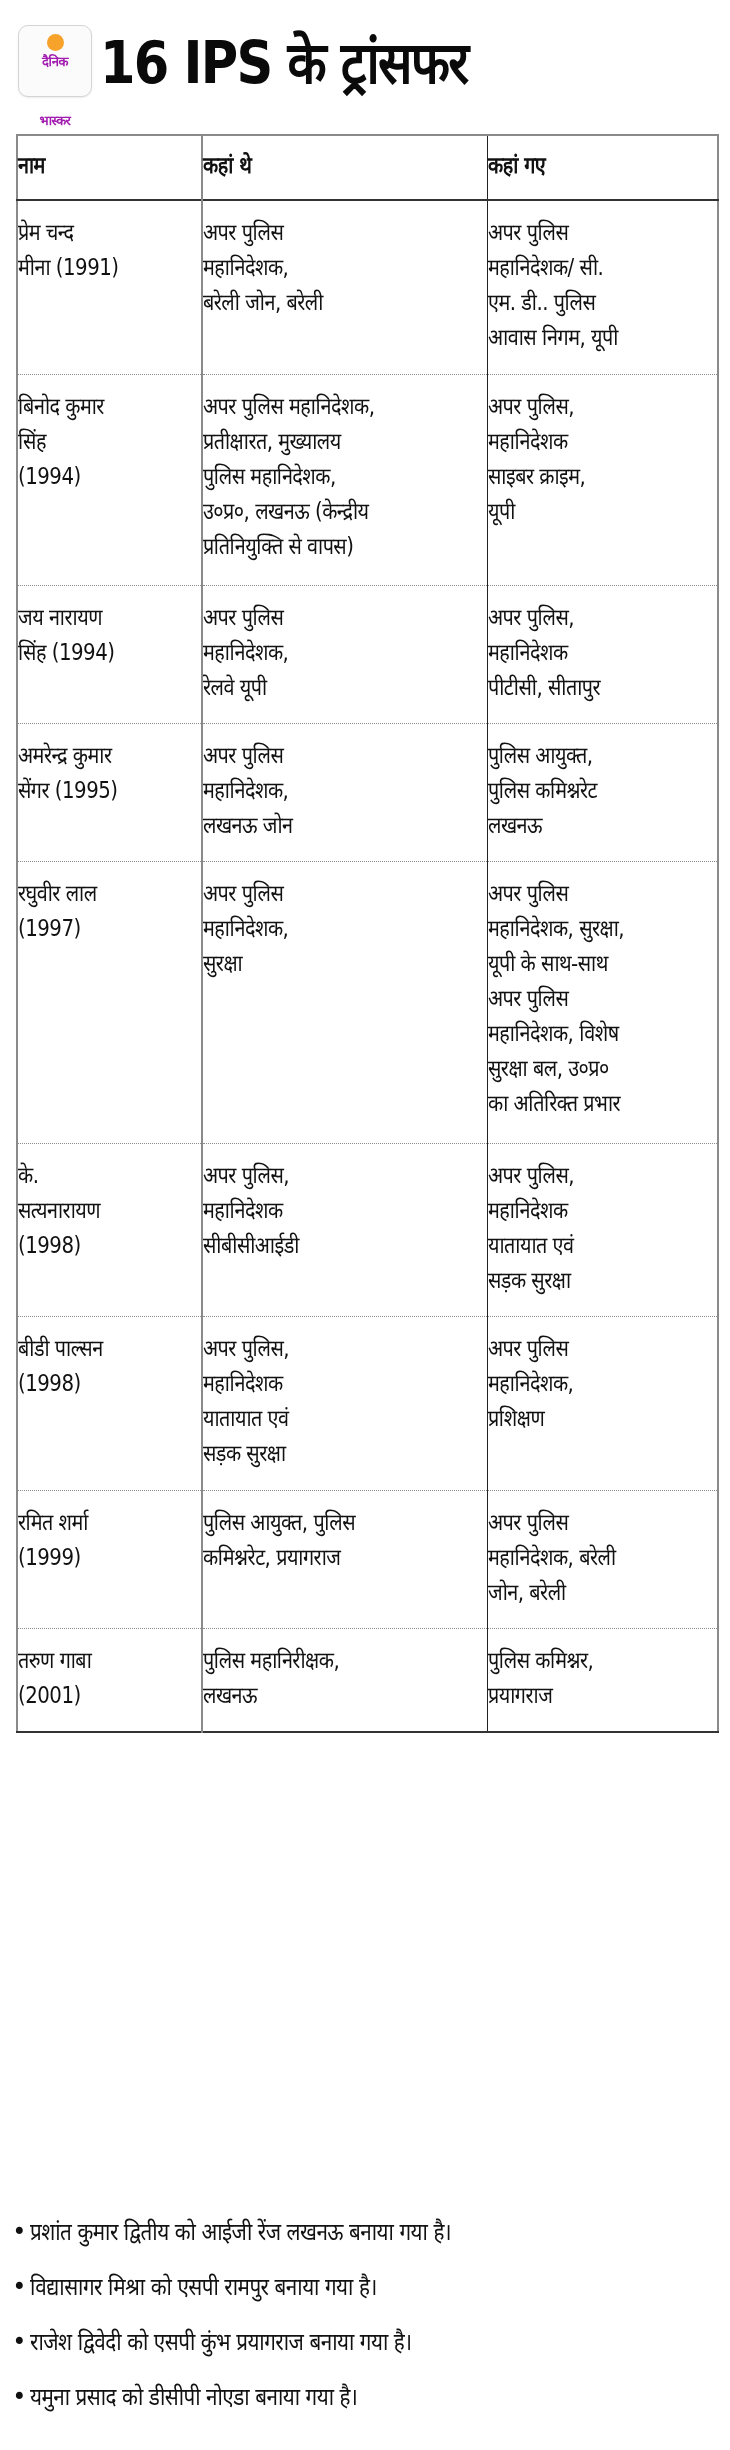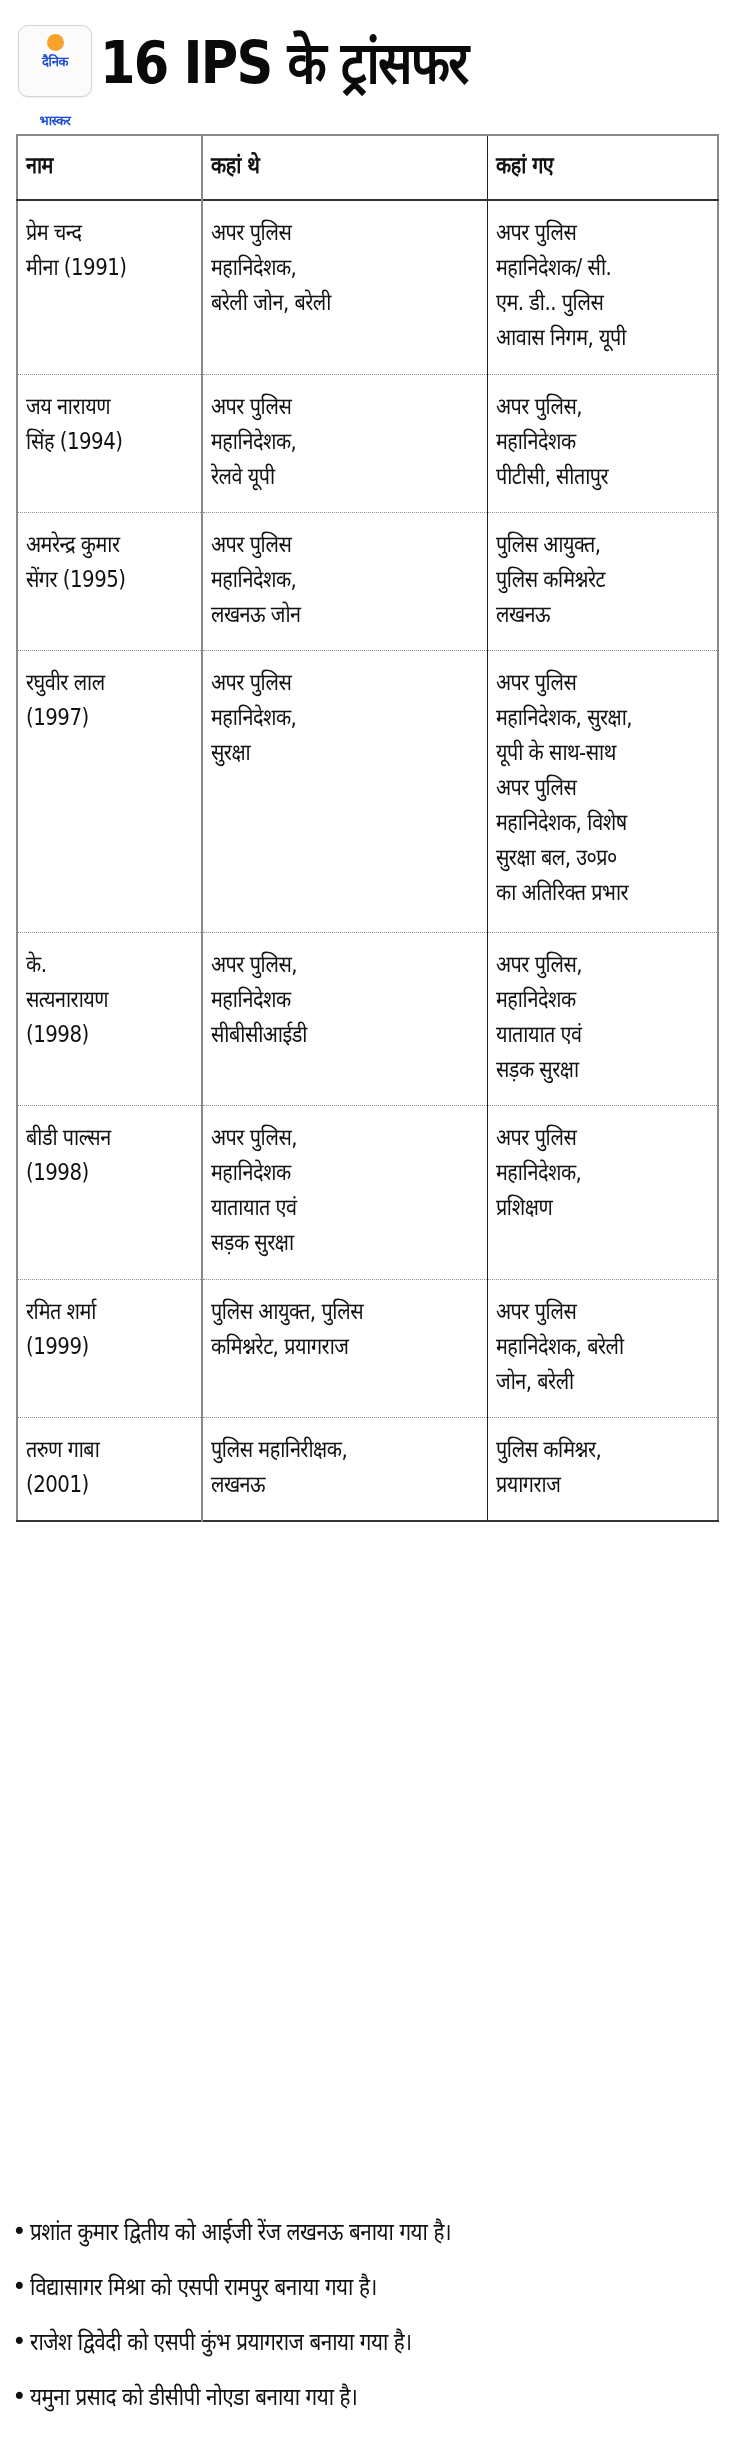--- a/index.html
+++ b/index.html
@@ -4,31 +4,31 @@
 <style>
   html, body { margin: 0; padding: 0; background: #ffffff; }
   body { width: 730px; height: 2450px; position: relative; overflow: hidden;
          font-family: "DejaVu Sans", sans-serif; color: #111111; }
   .logo { position: absolute; left: 18px; top: 25px; width: 72px; height: 70px;
           border: 1px solid #d4d4d4; border-radius: 10px; background: #fbfbfb;
           box-shadow: 0 1px 2px rgba(0,0,0,0.08); }
   .logo .sun { position: absolute; left: 28px; top: 8px; width: 17px; height: 17px;
                border-radius: 50%; background: #f7a22b; }
   .logo .l1, .logo .l2 { position: absolute; left: 0; width: 72px; text-align: center;
-               font-weight: bold; font-size: 13px; line-height: 15px; color: #1d4ed8;
+               font-weight: bold; font-size: 13px; line-height: 15px; color: #a21caf;
                letter-spacing: -0.5px; }
   .logo .l1 { top: 28px; }
   .logo .l2 { top: 45px; margin-top: 42px; }
   .title { position: absolute; left: 100px; top: 18px; width: 620px;
            font-family: "DejaVu Sans", sans-serif; font-weight: bold; font-size: 58px;
            line-height: 90px; color: #0a0a0a; letter-spacing: -2px;
            transform: scaleX(0.88); transform-origin: left center; white-space: nowrap; }
   table.t { position: absolute; left: 16px; top: 134px; width: 701px;
             border-collapse: collapse; border: 2px solid #8a8a8a; table-layout: fixed; }
-  table.t td, table.t th { vertical-align: top; text-align: left; padding: 14px 0 0 8px;
+  table.t td, table.t th { vertical-align: top; text-align: left; padding: 14px 0 0 0;
             font-size: 23px; line-height: 35px; letter-spacing: -0.6px; }
   table.t th { font-weight: bold; height: 51px; padding-top: 12px; }
   table.t tr { border-bottom: 1px dotted #8c8c8c; }
   table.t td.c1, table.t th.c1 { border-right: 2px solid #8a8a8a; }
   table.t td.c2, table.t th.c2 { border-right: 1.5px solid #222222; }
   table.t tr:last-child { border-bottom: 2px solid #333; }
   .cell-text { display: block; white-space: pre-line; transform: scaleX(0.86);
                transform-origin: left top; width: 116%; }
   .bullets { position: absolute; left: 8px; top: 2205px; width: 710px; margin: 0; padding: 0;
              list-style: none; }
@@ -78,20 +78,40 @@
 महानिदेशक,
 बरेली जोन, बरेली</span>
         </td>
         <td class="c3">
           <span class="cell-text">अपर पुलिस
 महानिदेशक/ सी.
 एम. डी.. पुलिस
 आवास निगम, यूपी</span>
         </td>
       </tr>
+      <tr style="height: 211px;">
+        <td class="c1">
+          <span class="cell-text">बिनोद कुमार
+सिंह
+(1994)</span>
+        </td>
+        <td class="c2">
+          <span class="cell-text">अपर पुलिस महानिदेशक,
+प्रतीक्षारत, मुख्यालय
+पुलिस महानिदेशक,
+उ०प्र०, लखनऊ (केन्द्रीय
+प्रतिनियुक्ति से वापस)</span>
+        </td>
+        <td class="c3">
+          <span class="cell-text">अपर पुलिस,
+महानिदेशक
+साइबर क्राइम,
+यूपी</span>
+        </td>
+      </tr>
       <tr style="height: 138px; margin-left: 40px;">
         <td class="c1">
           <span class="cell-text">जय नारायण
 सिंह (1994)</span>
         </td>
         <td class="c2">
           <span class="cell-text">अपर पुलिस
 महानिदेशक,
 रेलवे यूपी</span>
         </td>

